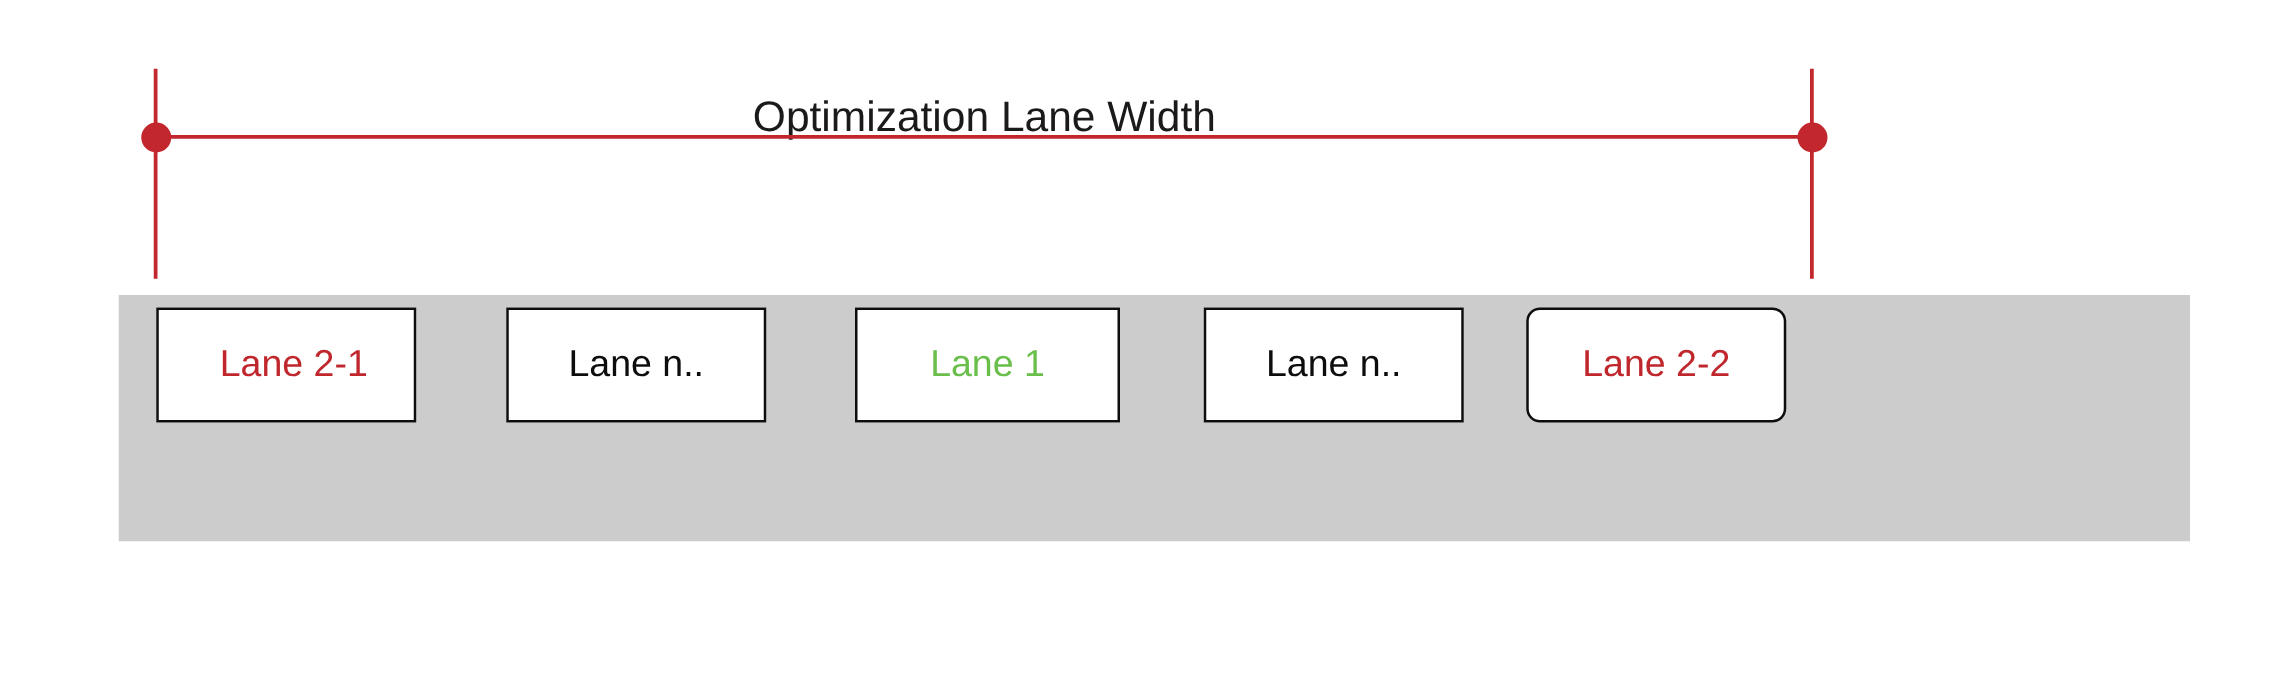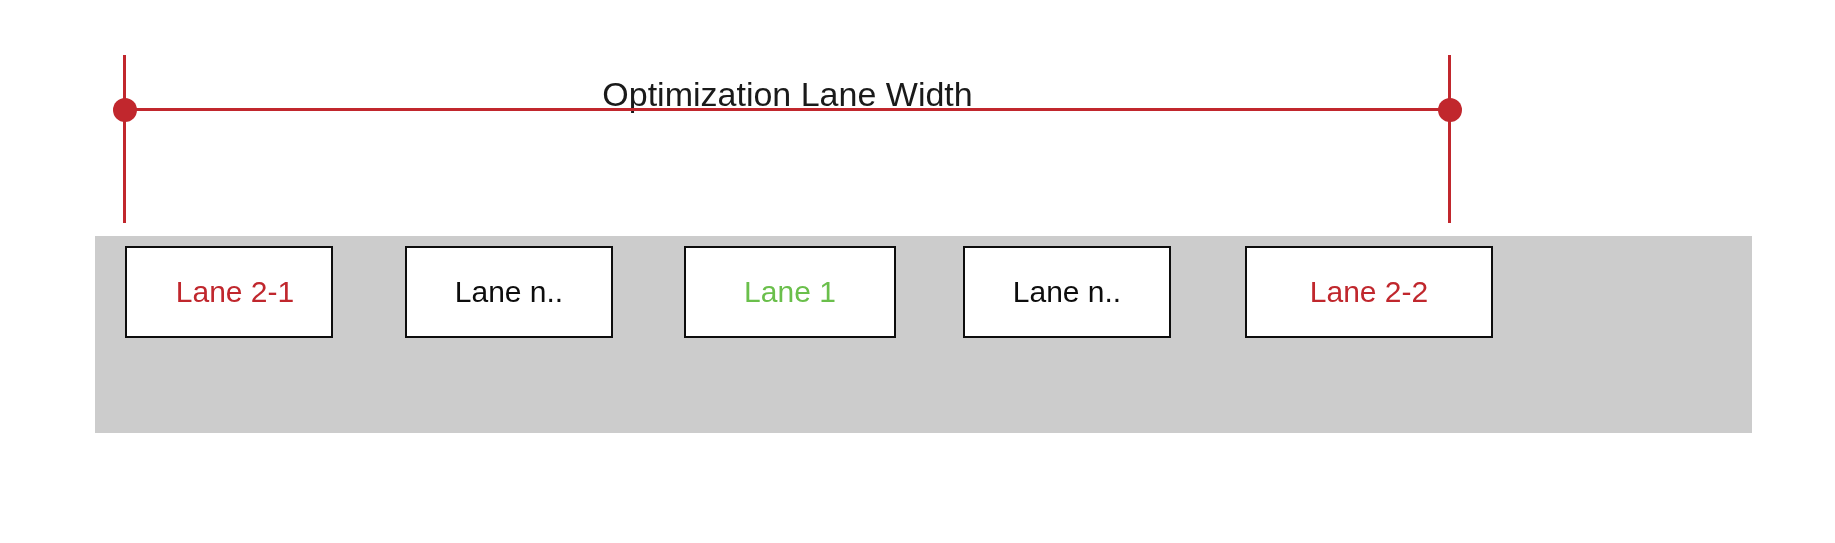--- a/index.html
+++ b/index.html
@@ -116,18 +116,18 @@
       </div>
       <div class="lane-box" style="left: 310px; width: 208px;">
         <span class="lane-label" style="color: rgb(13, 13, 13);">Lane n..</span>
       </div>
       <div class="lane-box" style="left: 589px; width: 212px;">
         <span class="lane-label" style="color: rgb(106, 191, 75);">Lane 1</span>
       </div>
       <div class="lane-box" style="left: 868px; width: 208px;">
         <span class="lane-label" style="color: rgb(13, 13, 13);">Lane n..</span>
       </div>
-      <div class="lane-box" style="left: 1150px; width: 248px;">
+      <div class="lane-box" style="left: 1126px; width: 208px; border-radius: 11px;">
         <span class="lane-label" style="color: rgb(192, 39, 45);">Lane 2-2</span>
       </div>
     </div>
 
 </div>
 
 </body></html>

